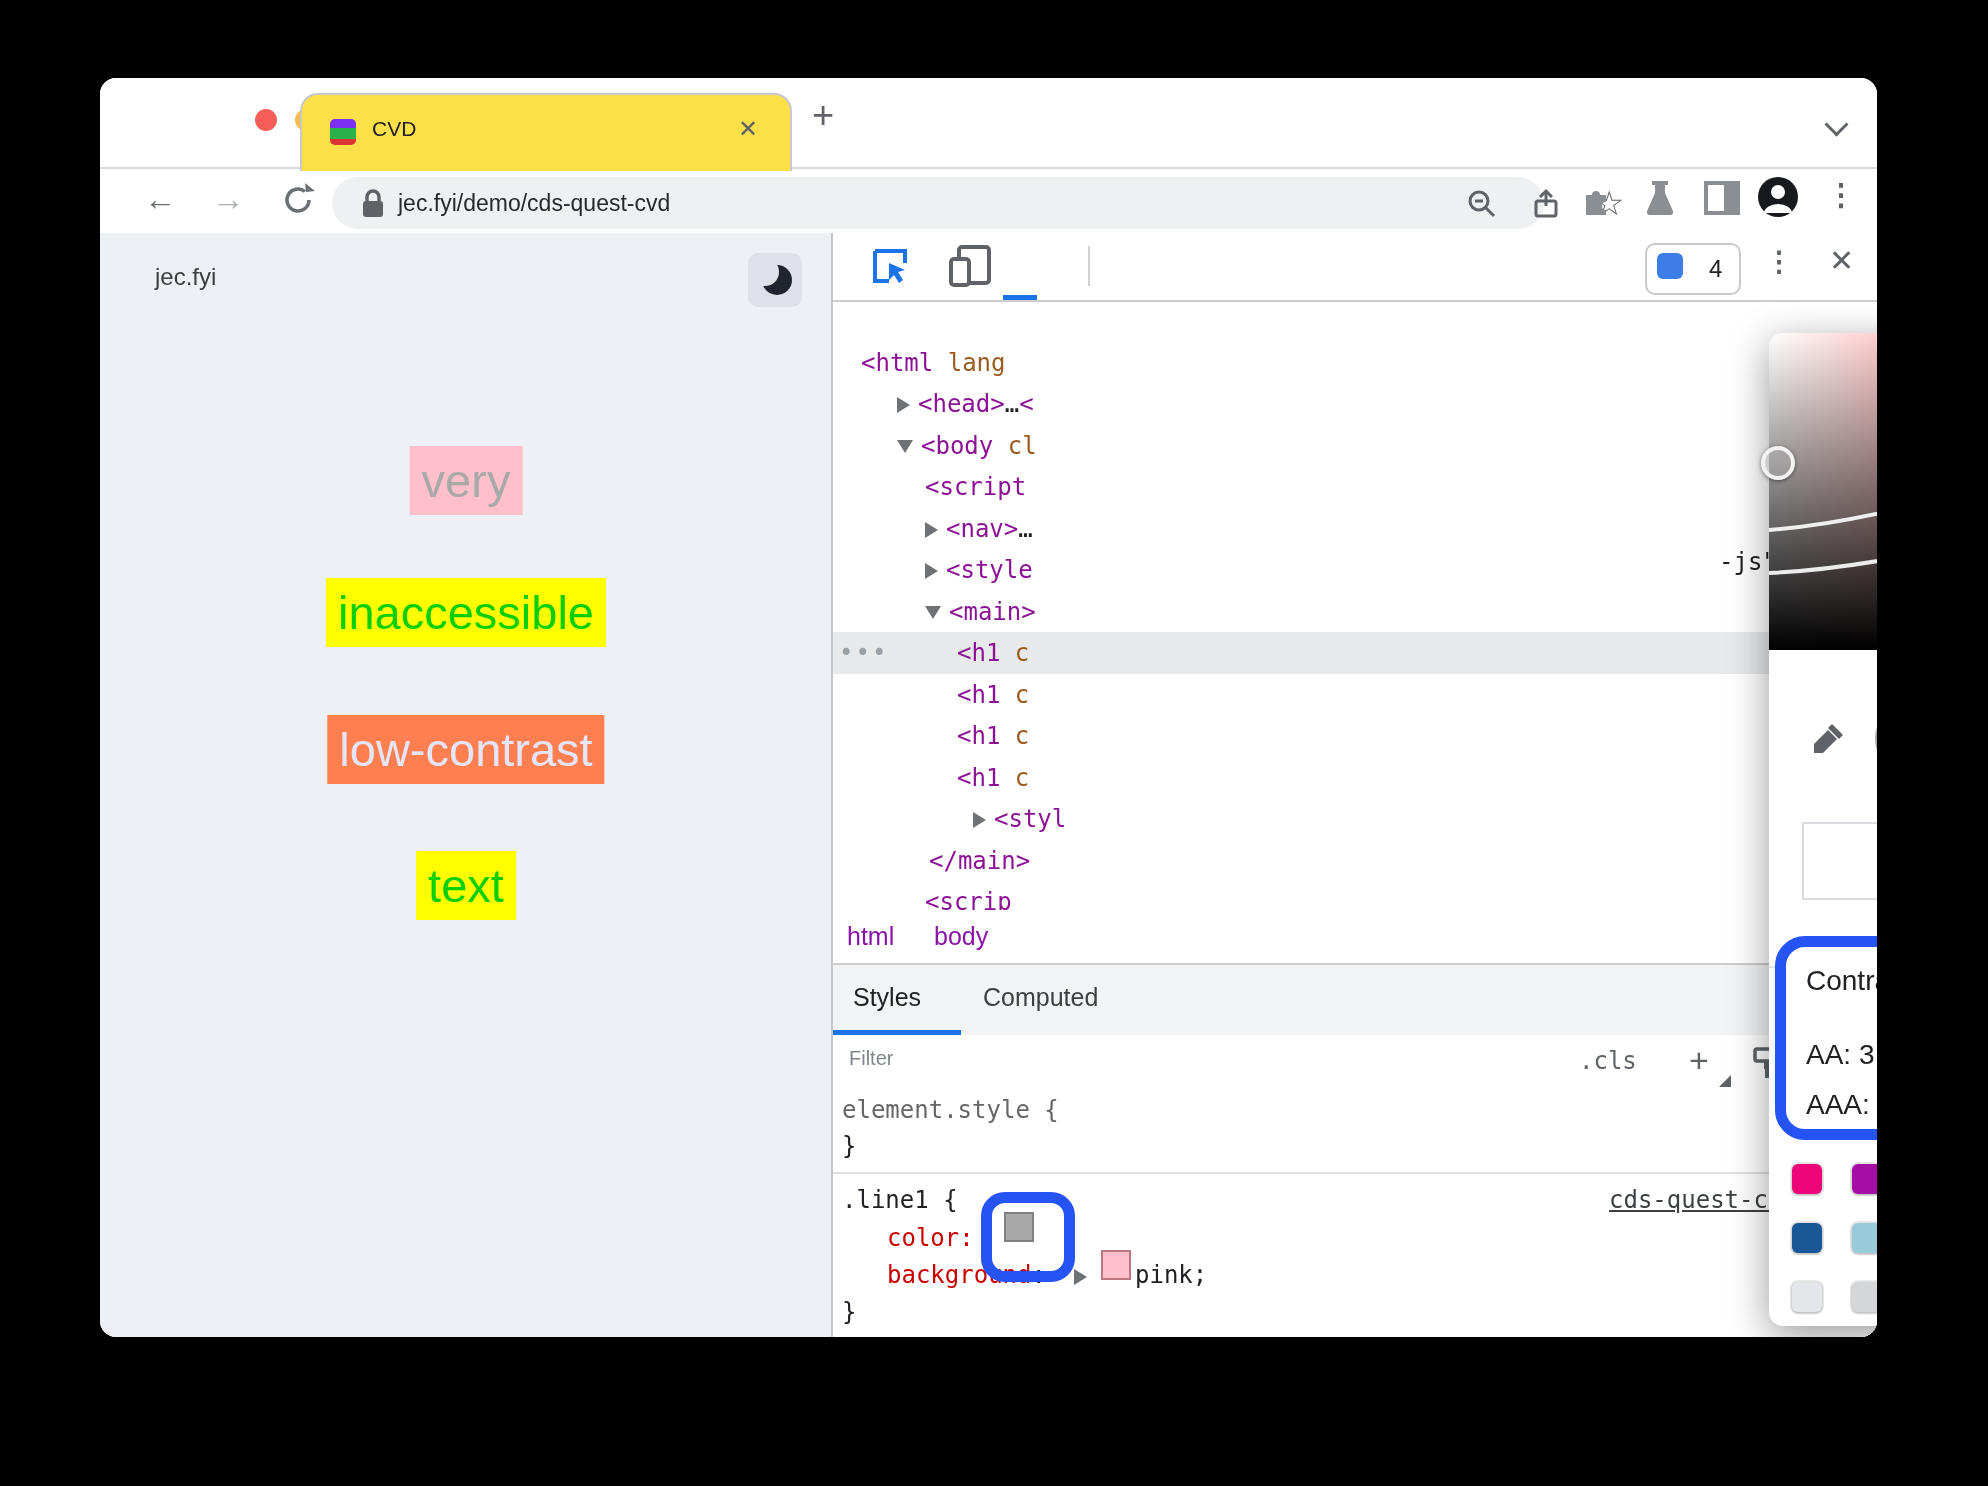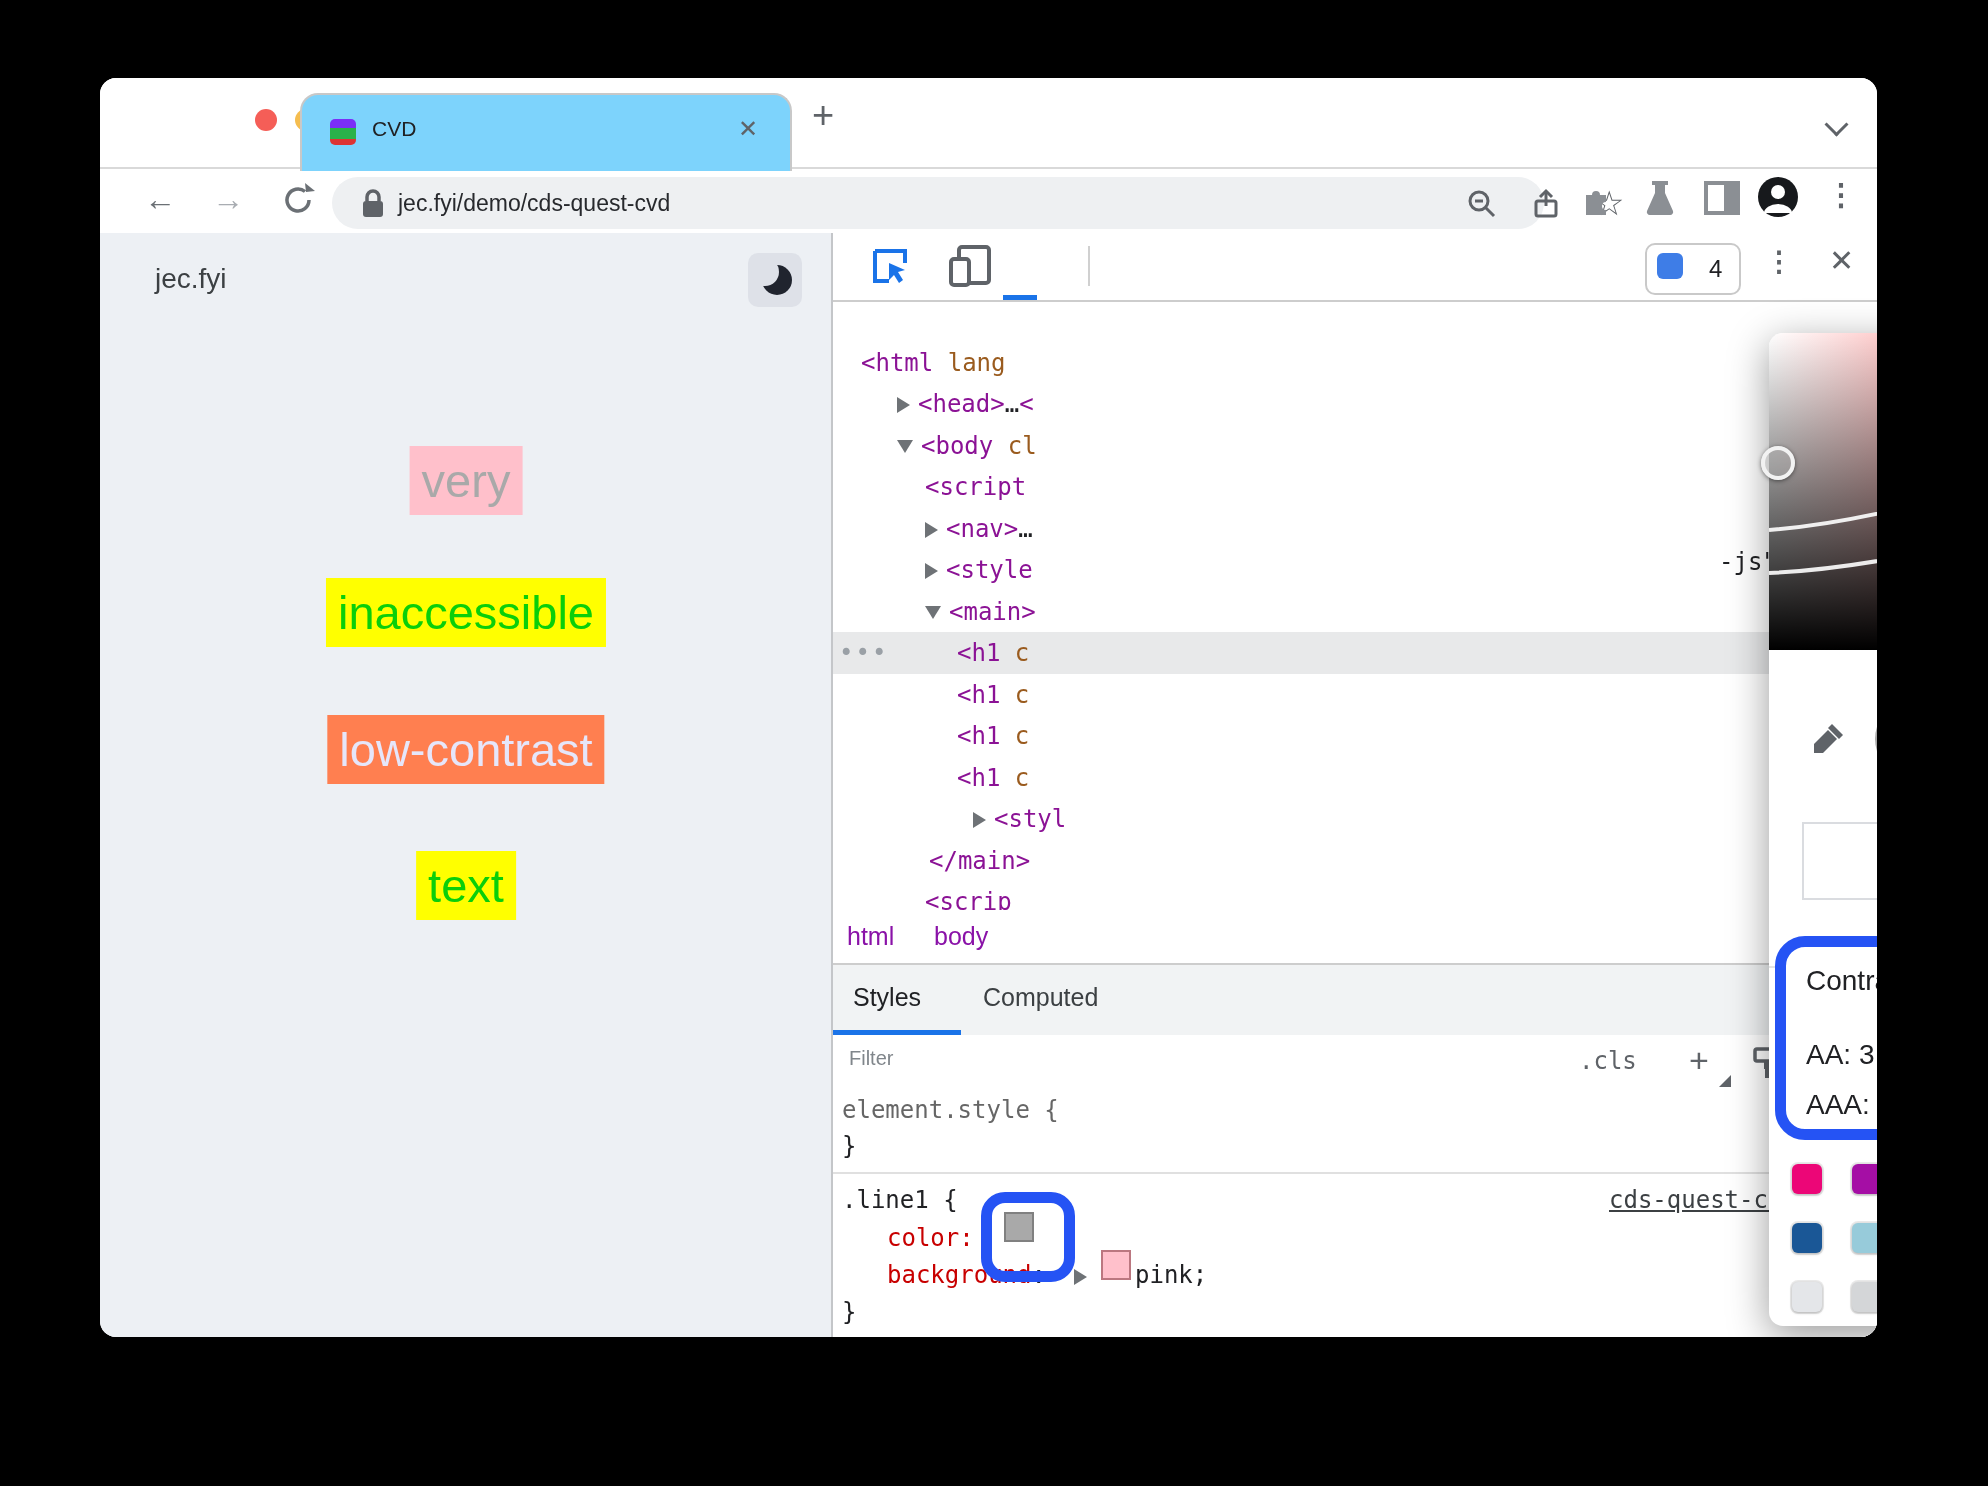--- a/index.html
+++ b/index.html
@@ -8,21 +8,21 @@
   .abs{position:absolute;}
   
   #win{left:100px;top:78px;width:1777px;height:1259px;background:#fff;border-radius:16px;
        overflow:hidden;box-shadow:0 20px 80px 30px rgba(0,0,0,.8);}
   
   #titlebar{left:0;top:0;width:100%;height:89px;background:#fff;border-bottom:2px solid #D9D9D9;}
   .light{width:22px;height:22px;border-radius:50%;top:31px;}
   #light-red{left:155px;background:#F55E57;}
   #light-yellow{left:195px;background:#F5BD4F;}
   #light-green{left:235px;background:#33C748;}
-  #tab{left:200px;top:15px;width:488px;height:76px;background:#7dd3fc;border:2px solid #C8C8C8;
+  #tab{left:200px;top:15px;width:488px;height:76px;background:#fde047;border:2px solid #C8C8C8;
        border-bottom:none;border-radius:18px 18px 0 0;z-index:3;}
   #favicon{left:28px;top:24px;width:26px;height:26px;border-radius:5px;
     background:linear-gradient(180deg,#7b2ff7 0 35%,#2ab24a 35% 75%,#d33 75% 100%);}
   #tab-title{left:70px;top:22px;font-size:21px;color:#202124;}
   #tab-close{left:436px;top:20px;font-size:24px;color:#5F6368;}
   #newtab-plus{left:712px;top:16px;font-size:38px;color:#5F6368;font-weight:300;}
   .chev-down{width:14px;height:14px;border-right:3px solid #5F6368;border-bottom:3px solid #5F6368;
              transform:rotate(45deg);}
   #win-chev{left:1728px;top:38px;}
   
@@ -31,21 +31,21 @@
   #nav-back{left:44px;color:#6B7075;}
   #nav-fwd{left:112px;color:#A9ADB2;}
   #urlpill{left:232px;top:8px;width:1212px;height:52px;border-radius:26px;background:#EEF0F2;}
   #url-text{left:66px;top:13px;font-size:23px;color:#27292D;}
   .pill-ic{top:11px;}
   #profile{left:1658px;top:8px;width:40px;height:40px;border-radius:50%;background:#17191c;}
   #menu-dots{left:1726px;top:8px;font-size:30px;color:#5F6368;font-weight:bold;}
   
   #content{left:0;top:155px;width:100%;height:1104px;}
   #page{left:0;top:0;width:731px;height:1104px;background:#EDF0F4;border-right:2px solid #C4C6C9;}
-  #brand{left:55px;top:30px;font-size:28px;color:#3C4043;}
+  #brand{left:55px;top:30px;font-size:24px;color:#3C4043;}
   #moon-btn{left:648px;top:20px;width:54px;height:54px;background:#DEE1E8;border-radius:10px;}
   .crescent{left:14px;top:12px;width:30px;height:30px;}
   .crescent::before{content:"";position:absolute;left:0;top:0;width:30px;height:30px;border-radius:50%;background:#20242E;}
   .crescent::after{content:"";position:absolute;left:-11px;top:-7px;width:28px;height:28px;border-radius:50%;background:#DEE1E8;}
   .h1line{font-size:47px;transform:translateX(-50%);padding:7px 12px;white-space:nowrap;}
   #l1{left:366px;top:213px;}
   #l2{left:366px;top:345px;}
   #l3{left:366px;top:482px;}
   #l4{left:366px;top:618px;}
   

